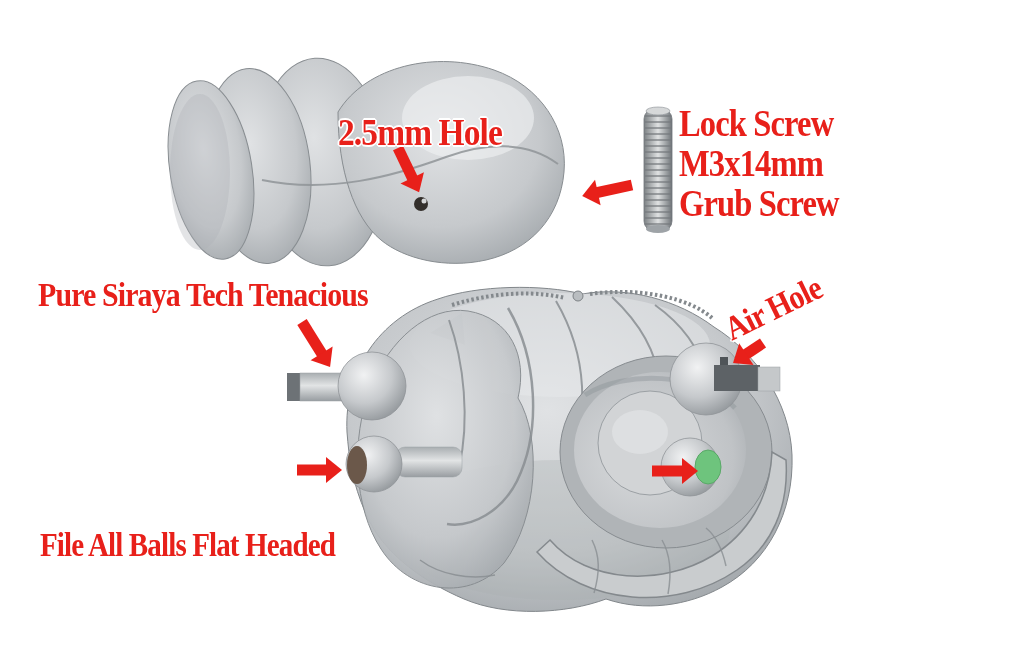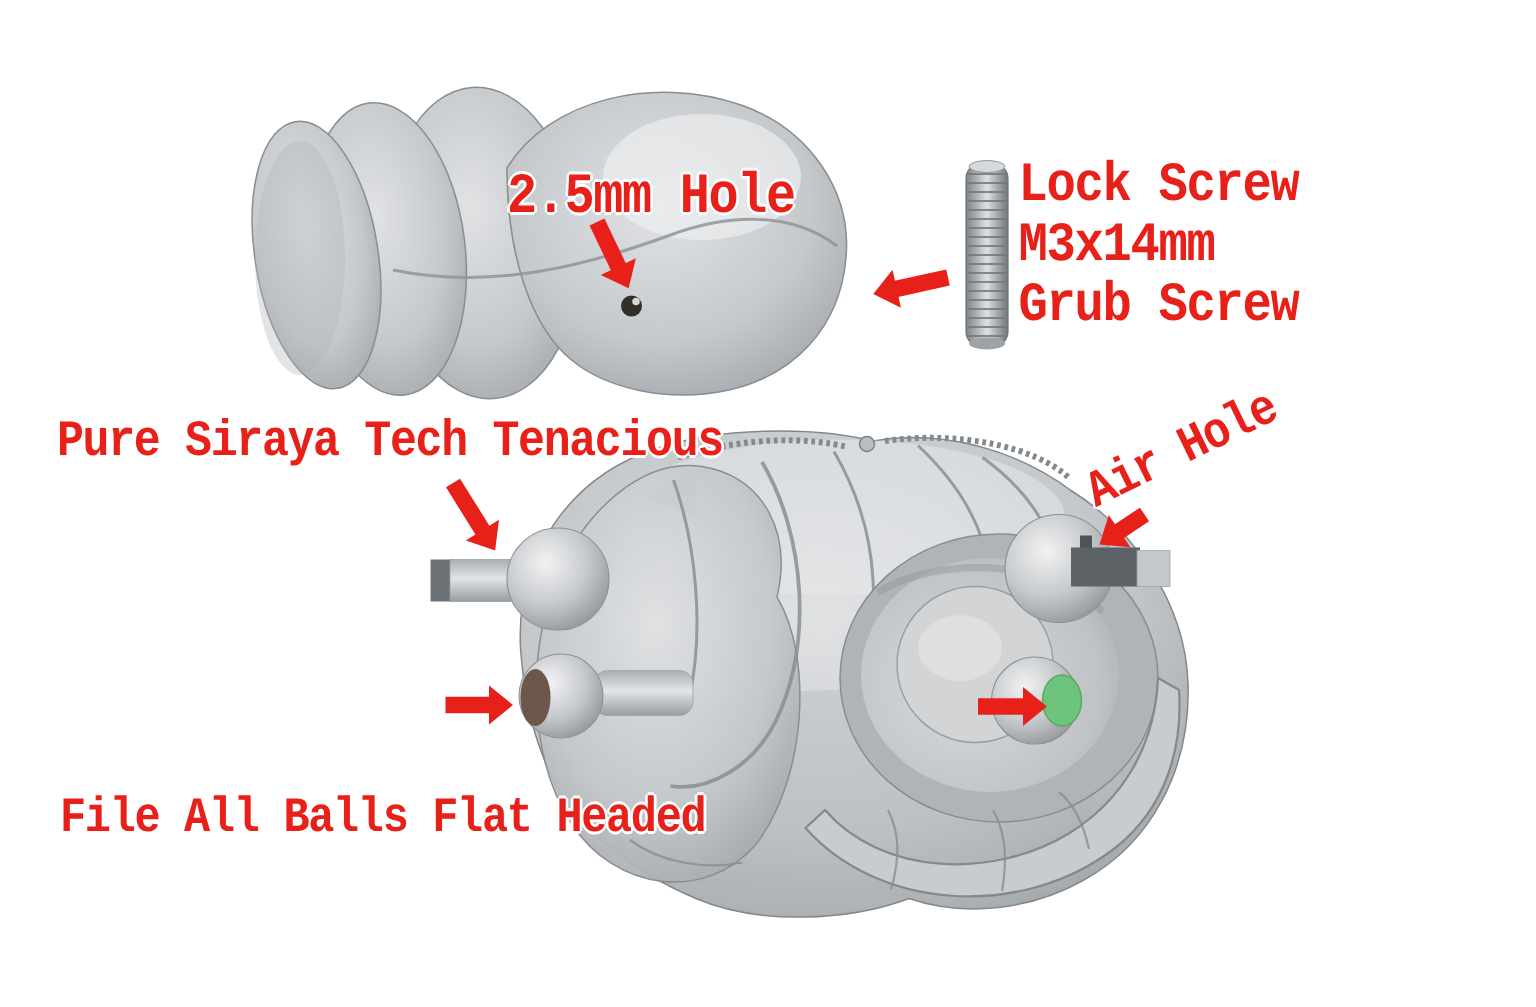--- a/index.html
+++ b/index.html
@@ -1,21 +1,21 @@
 <!DOCTYPE html>
 <html style="--annotation-red: #e8201a; --air-hole-green: #6ec47d; --flat-face-brown: #6b584a; --model-gray: #c6c9cc; --background: #ffffff;"><head>
 <meta charset="utf-8">
 <style>
   html,body{margin:0;padding:0;background:#fff;}
   #canvas{
     position:relative;
     width:1024px;height:671px;
     background:var(--background,#fff);
     overflow:hidden;
-    font-family:Liberation Mono, monospace;
+    font-family:Liberation Serif, serif;
   }
   #scene{position:absolute;left:0;top:0;}
   .ann{
     position:absolute;
     color:var(--annotation-red,#e8201a);
     font-weight:bold;
     white-space:nowrap;
     letter-spacing:-1px;
     transform:scaleX(.88);
     transform-origin:0 0;

